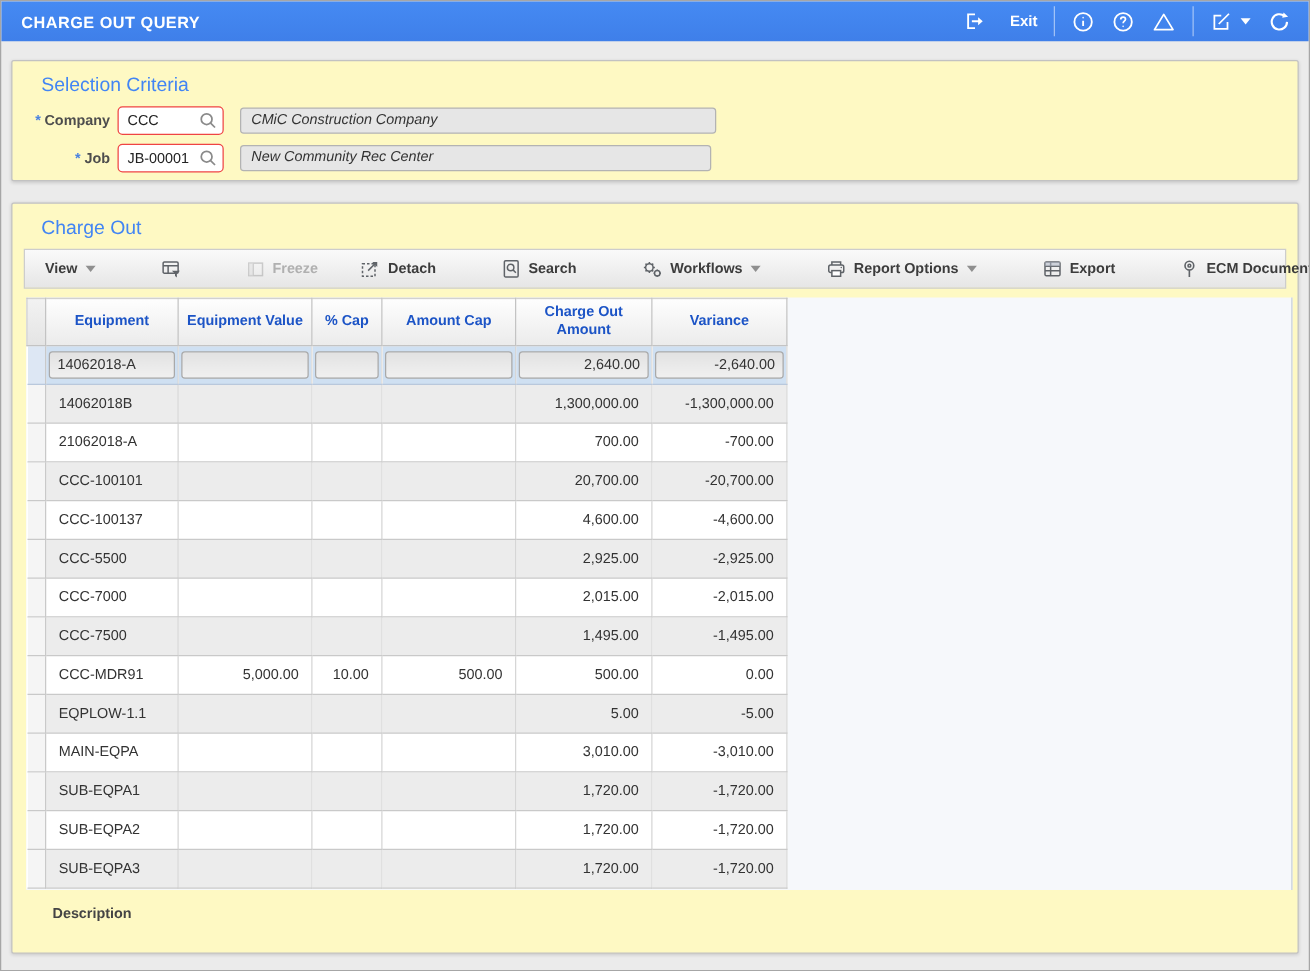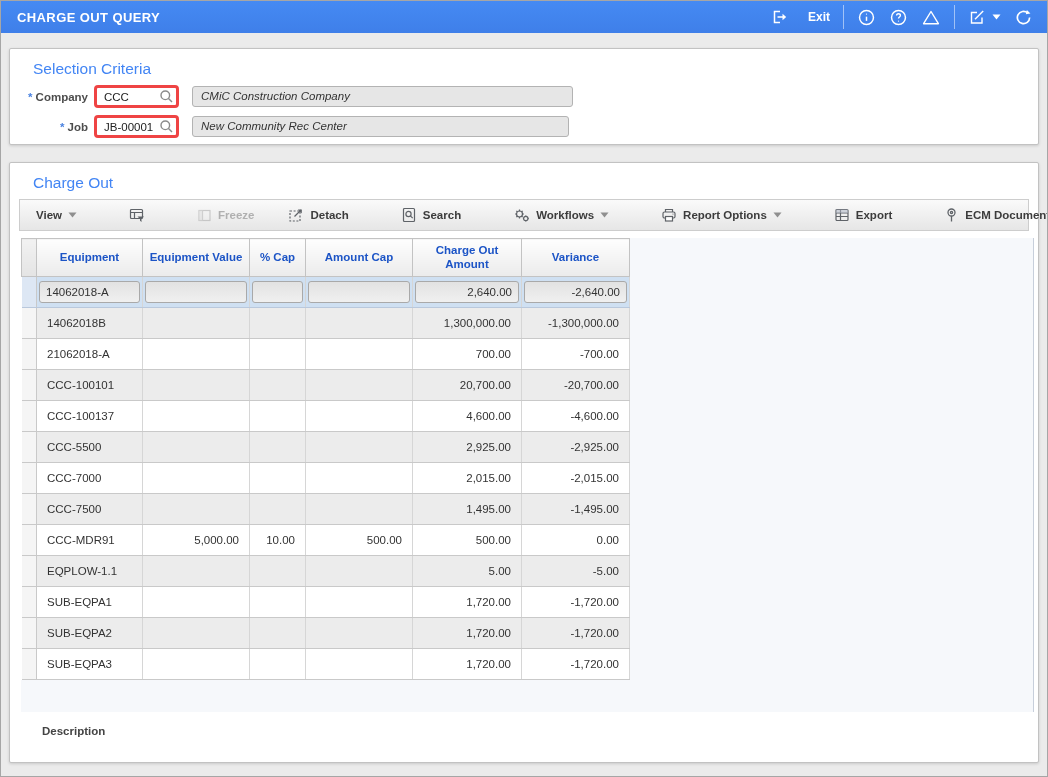--- a/index.html
+++ b/index.html
@@ -24,21 +24,21 @@
   .hdr-right { margin-left: auto; display: flex; align-items: center; gap: 13px; }
   .hdr-btn { display: flex; align-items: center; gap: 20px; cursor: pointer; }
   .hdr-btn .lbl { font-size: 12px; font-weight: bold; }
   .hdr-sep { width: 1px; height: 24px; background: rgba(255,255,255,.5); }
   .hdr-ic { display:flex; align-items:center; cursor: pointer; }
   .hdr-ic svg { display: block; }
 
   
   .panel {
     margin: 17px 8px;
-    background: #ffffff;
+    background: #fef9c3;
     border: 1px solid #c2c2c2;
     border-radius: 2px;
     box-shadow: 0 1px 3px rgba(0,0,0,.14);
   }
   #selection-panel { margin-top: 15px; height: 97px; }
   #chargeout-panel { margin-top: 10px; height: 601px; }
   .section-title {
     color: #4285f4;
     font-size: 15.5px;
     font-weight: normal;
@@ -48,21 +48,21 @@
   
   .field-row { display: flex; align-items: center; margin-top: 7px; }
   .f-label {
     width: 78px; text-align: right;
     font-size: 11.5px; font-weight: bold; color: #4d4d4d;
   }
   .req { color: #4a82e0; margin-right: 3px; font-weight: bold; }
   .lov-wrap { position: relative; margin-left: 6px; }
   .lov-input {
     width: 85px; height: 23px;
-    border: 3px solid #ef4444; border-radius: 4px;
+    border: 1px solid #ef4444; border-radius: 4px;
     font: 11.5px "Liberation Sans", sans-serif; color: #222;
     padding: 2px 22px 2px 7px;
     background: #fff;
   }
   .lov-icon { position: absolute; right: 5px; top: 4px; }
   .display-field {
     margin-left: 13px;
     height: 21px; line-height: 19px;
     background: #e6e6e6;
     border: 1px solid #b3b3b3; border-radius: 3px;
@@ -485,20 +485,29 @@
             <td class="gutter"></td>
             <td class="al">EQPLOW-1.1</td>
             <td class="ar"></td>
             <td class="ar"></td>
             <td class="ar"></td>
             <td class="ar">5.00</td>
             <td class="ar">-5.00</td>
           </tr>
           <tr>
             <td class="gutter"></td>
+            <td class="al">MAIN-EQPA</td>
+            <td class="ar"></td>
+            <td class="ar"></td>
+            <td class="ar"></td>
+            <td class="ar">3,010.00</td>
+            <td class="ar">-3,010.00</td>
+          </tr>
+          <tr>
+            <td class="gutter"></td>
             <td class="al">SUB-EQPA1</td>
             <td class="ar"></td>
             <td class="ar"></td>
             <td class="ar"></td>
             <td class="ar">1,720.00</td>
             <td class="ar">-1,720.00</td>
           </tr>
           <tr>
             <td class="gutter"></td>
             <td class="al">SUB-EQPA2</td>

